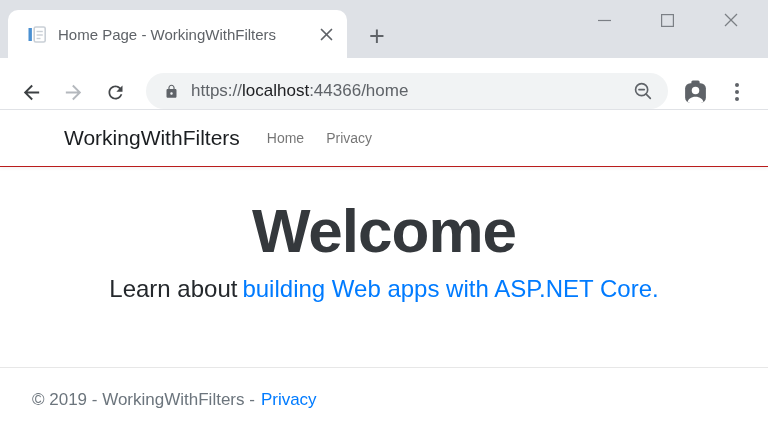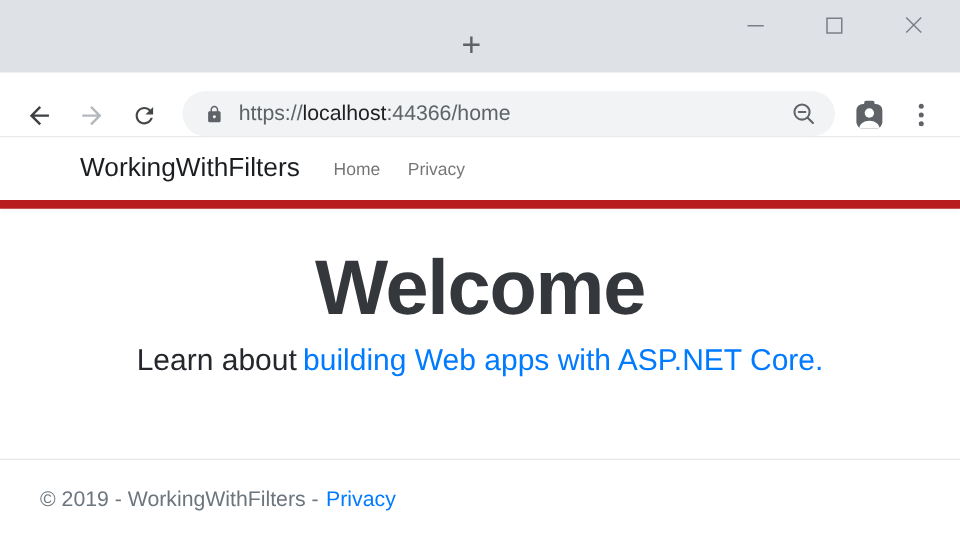--- a/index.html
+++ b/index.html
@@ -60,21 +60,21 @@
     overflow: hidden; min-width: 0;
   }
   .url-scheme, .url-path { color: #5f6368; }
   .url-host { color: #202124; }
   .zoom-btn { flex: 0 0 auto; display: flex; padding: 4px; cursor: pointer; }
 
   
   .page { position: relative; height: 322px; background: #fff; overflow: hidden; }
   .site-navbar {
     height: 57px; display: flex; align-items: center; padding: 0 64px;
-    background: #fff; border-bottom: 7px solid #b91c1c;
+    background: #fff; border-bottom: 1px solid #b91c1c;
     box-shadow: 0 2px 3px rgba(0,0,0,.045);
   }
   .brand {
     font-size: 21px; color: #1b1e21; text-decoration: none; margin-right: 27px;
     cursor: pointer;
   }
   .nav-link {
     font-size: 14px; color: rgba(0,0,0,.55); text-decoration: none;
     margin-right: 22px; cursor: pointer;
   }
@@ -95,20 +95,36 @@
   
   .kebab { display: flex; flex-direction: column; gap: 3px; }
   .kebab i { width: 4px; height: 4px; border-radius: 50%; background: #5f6368; display: block; }
 </style>
 </head>
 <body>
 
 <div class="browser">
 
   <div class="tabstrip">
+    <div class="tab">
+      <svg class="favicon" viewBox="0 0 19 19">
+        <rect x="0.5" y="3" width="3.4" height="13" fill="#4a90d2"></rect>
+        <rect x="6.2" y="2" width="11" height="15" rx="1.6" fill="none" stroke="#c9cfd6" stroke-width="1.6"></rect>
+        <line x1="8.6" y1="6.5" x2="14.8" y2="6.5" stroke="#c9cfd6" stroke-width="1.4"></line>
+        <line x1="8.6" y1="10" x2="14.8" y2="10" stroke="#c9cfd6" stroke-width="1.4"></line>
+        <line x1="8.6" y1="13.5" x2="12.5" y2="13.5" stroke="#c9cfd6" stroke-width="1.4"></line>
+      </svg>
+      <span class="tab-title">Home Page - WorkingWithFilters</span>
+      <span class="tab-close">
+        <svg width="13" height="13" viewBox="0 0 13 13">
+          <line x1="1.5" y1="1.5" x2="11.5" y2="11.5" stroke="#5f6368" stroke-width="1.7" stroke-linecap="round"></line>
+          <line x1="11.5" y1="1.5" x2="1.5" y2="11.5" stroke="#5f6368" stroke-width="1.7" stroke-linecap="round"></line>
+        </svg>
+      </span>
+    </div>
     <div class="newtab-btn">
       <span>+</span>
     </div>
     <div class="win-controls">
       <div class="win-btn">
         <svg width="15" height="15" viewBox="0 0 15 15">
           <line x1="1" y1="7.5" x2="14" y2="7.5" stroke="#7b7f85" stroke-width="1.2"></line>
         </svg>
       </div>
       <div class="win-btn">

